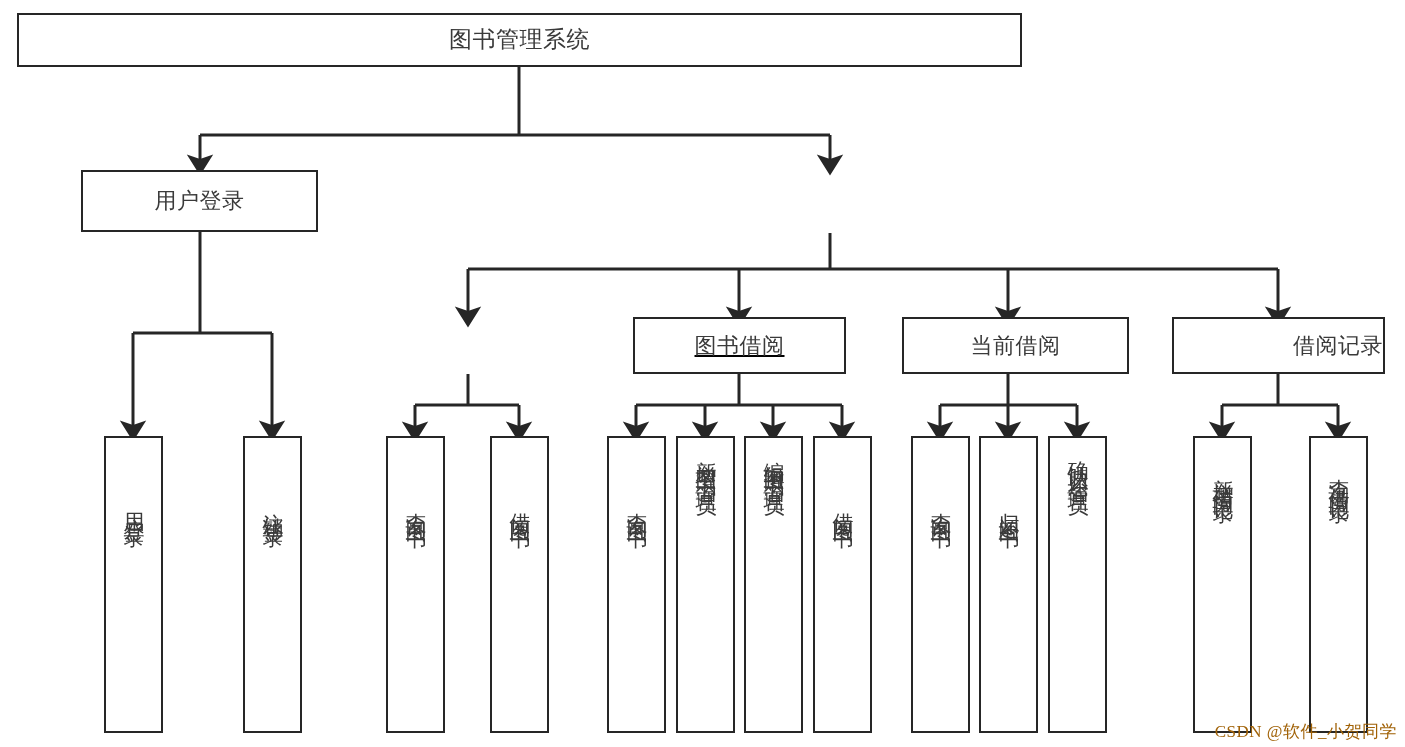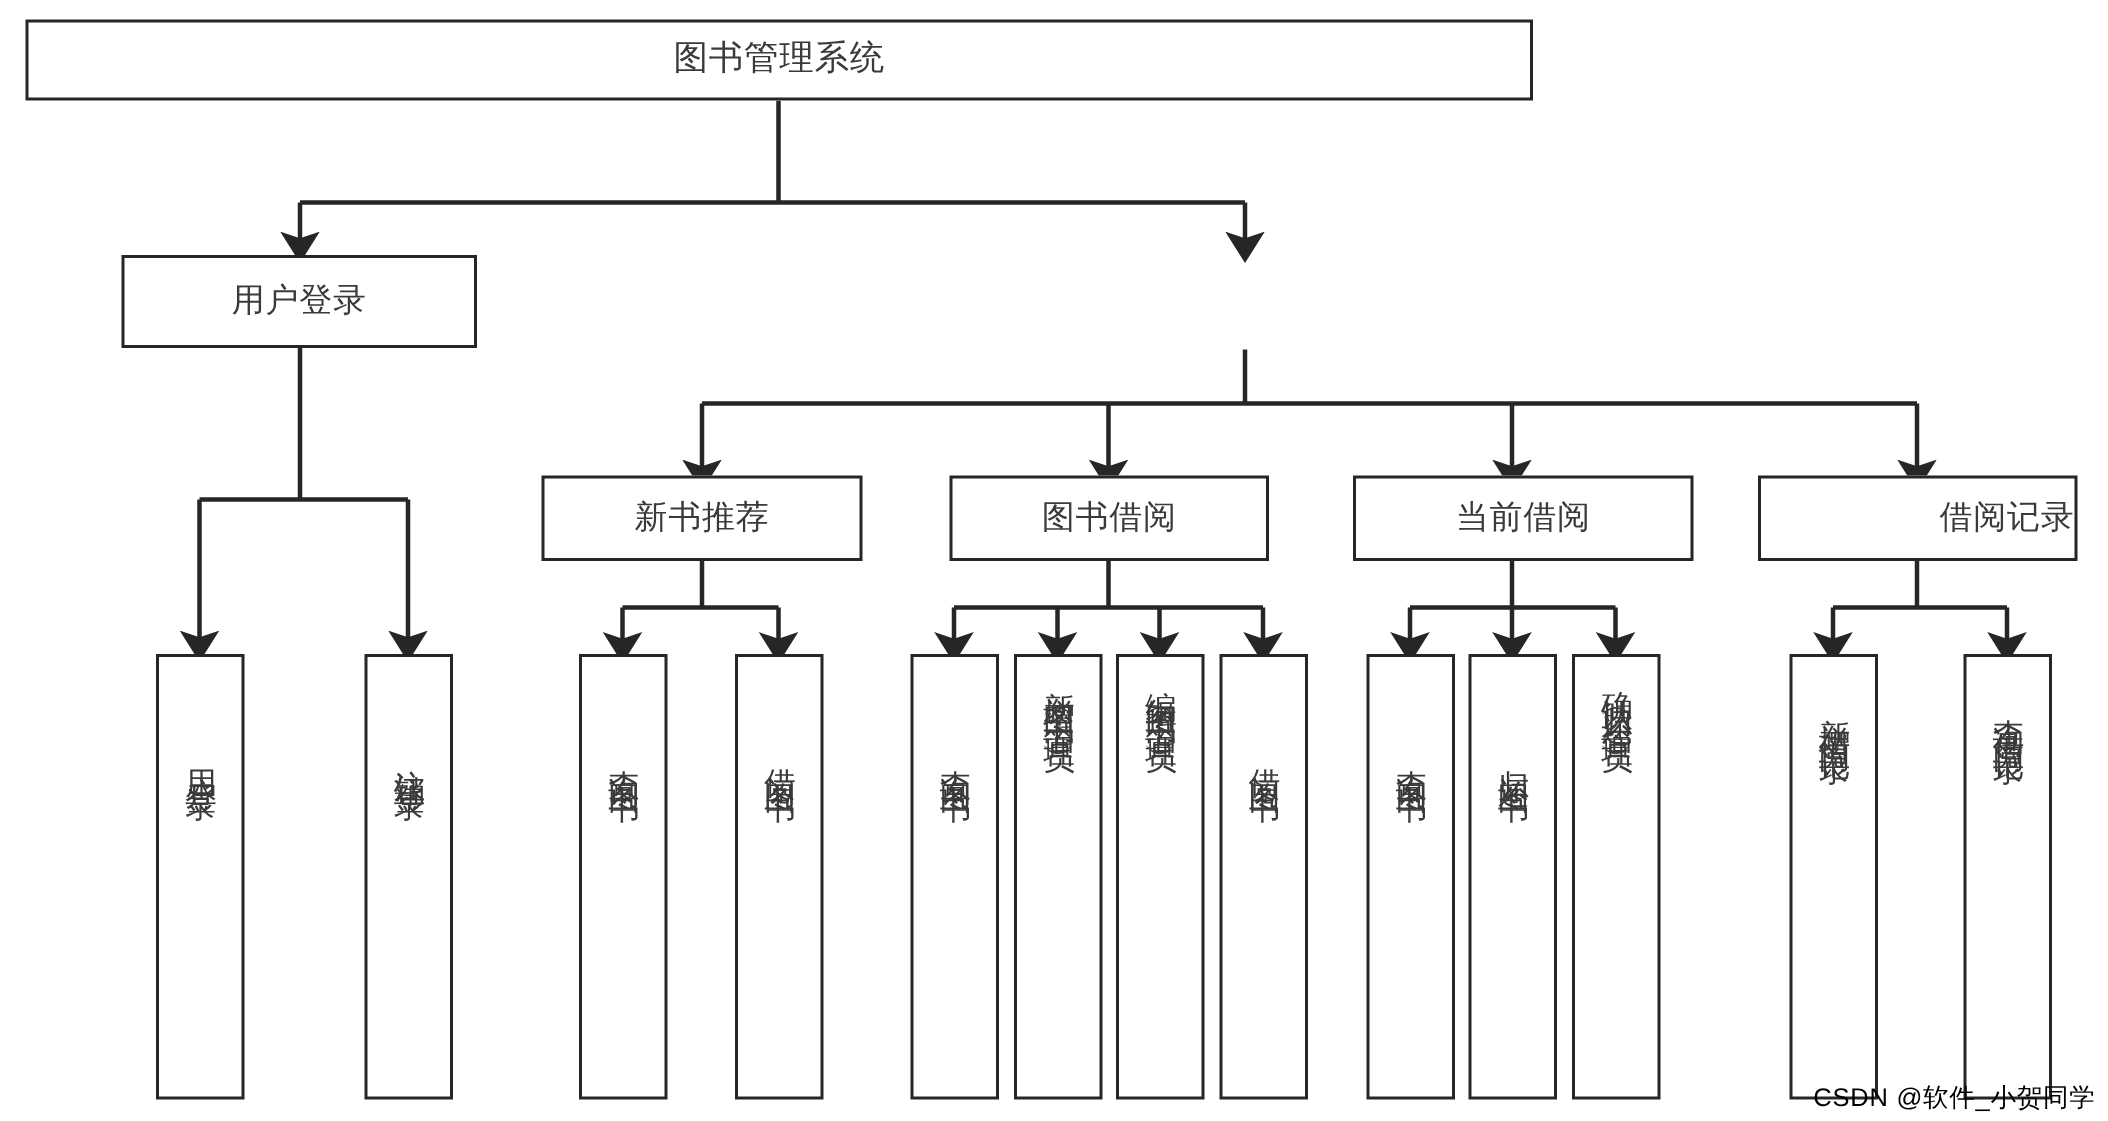--- a/index.html
+++ b/index.html
@@ -61,23 +61,23 @@
     writing-mode: vertical-rl;
     text-orientation: upright;
     letter-spacing: 5px;
     line-height: 1;
     white-space: nowrap;
   }
   .watermark {
     position: absolute;
     right: 8px;
     bottom: 4px;
-    color: #000000;
+    color: #a16207;
     font-size: 17px;
-    font-family: Liberation Sans, sans-serif;
+    font-family: Liberation Serif, serif;
     letter-spacing: 0.5px;
     white-space: nowrap;
     pointer-events: none;
   }
 </style>
 </head>
 <body>
 
 <div id="diagram-root">
 
@@ -132,24 +132,21 @@
   </svg>
 
   <div class="node horizontal root" style="left:17px; top:13px; width:1005px; height:54px;">
     <span class="label">图书管理系统</span>
   </div>
 
   <div class="node horizontal" style="left:81px; top:170px; width:237px; height:62px;">
     <span class="label">用户登录</span>
   </div>
 
-  <div class="node horizontal" style="left:361px; top:317px; width:214px; height:57px;">
-    <span class="label">新书推荐</span>
-  </div>
-  <div class="node horizontal" style="left:633px; top:317px; width:213px; height:57px;">
+  <div class="node horizontal" style="left:633px; top:317px; width:213px; height:57px;text-decoration:underline;">
     <span class="label">图书借阅</span>
   </div>
   <div class="node horizontal" style="left:902px; top:317px; width:227px; height:57px;">
     <span class="label">当前借阅</span>
   </div>
   <div class="node horizontal" style="left:1172px; top:317px; width:213px; height:57px;justify-content:flex-end;">
     <span class="label">借阅记录</span>
   </div>
 
   <div class="node vertical" style="left:104px; top:436px; width:59px; height:297px; padding-top:58px;">

